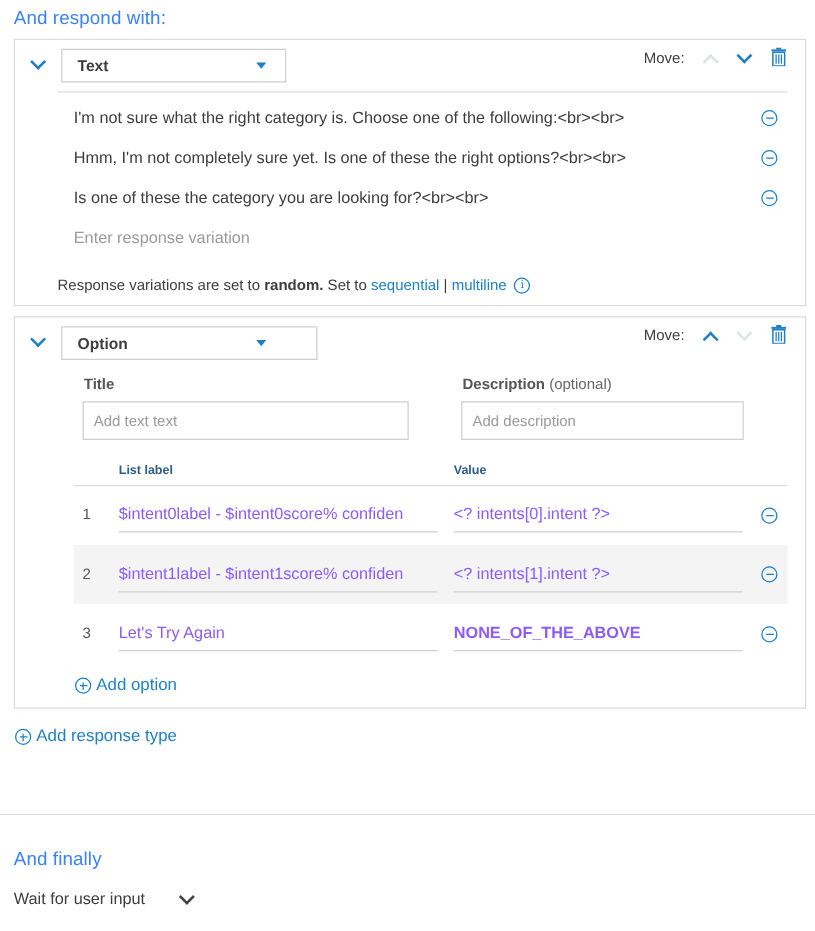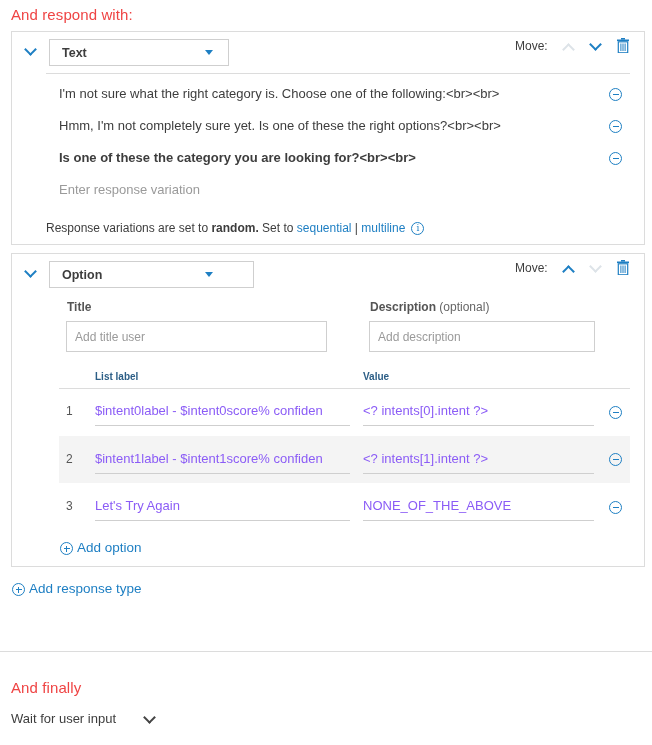--- a/index.html
+++ b/index.html
@@ -5,21 +5,21 @@
     * { box-sizing: border-box; margin: 0; padding: 0; }
     body {
       width: 652px; height: 745px; overflow: hidden;
       background: #ffffff;
       font-family: "DejaVu Sans", "Liberation Sans", sans-serif;
       color: #3d3d3d;
       position: relative;
     }
     .abs { position: absolute; }
     .section-heading {
-      font-size: 15px; color: #ef4444; font-weight: 300;
+      font-size: 15px; color: #3b82f6; font-weight: 300;
       font-family: "Liberation Sans", sans-serif;
       letter-spacing: 0.1px;
     }
     .card {
       position: absolute; border: 1px solid #dcdcdc; background: #fff;
     }
     .chev {
       position: absolute; width: 9px; height: 9px;
       border-right: 2px solid #1e7fc3; border-bottom: 2px solid #1e7fc3;
     }
@@ -140,21 +140,21 @@
 </svg>
 
 <div class="hr" style="left:46px; top:73px; width:584px;"></div>
 
 <div class="variation" style="left:59px; top:86px;">I'm not sure what the right category is. Choose one of the following:&lt;br&gt;&lt;br&gt;</div>
 <div class="minus-circle" style="left:609px; top:88px;"></div>
 
 <div class="variation" style="left:59px; top:118px;">Hmm, I'm not completely sure yet. Is one of these the right options?&lt;br&gt;&lt;br&gt;</div>
 <div class="minus-circle" style="left:609px; top:120px;"></div>
 
-<div class="variation" style="left:59px; top:150px;font-weight:bold;">Is one of these the category you are looking for?&lt;br&gt;&lt;br&gt;</div>
+<div class="variation" style="left:59px; top:150px;">Is one of these the category you are looking for?&lt;br&gt;&lt;br&gt;</div>
 <div class="minus-circle" style="left:609px; top:152px;"></div>
 
 <div class="variation placeholder" style="left:59px; top:182px;">Enter response variation</div>
 
 <div class="footer-note" style="left:46px; top:221px;">
   <span>Response variations are set to </span><b>random.</b><span> Set to </span><span class="link">sequential</span><span> | </span><span class="link">multiline</span><span class="info-icon">i</span>
 </div>
 
 <div class="card" style="left:11px; top:253px; width:634px; height:314px;"></div>
 
@@ -172,21 +172,21 @@
   <rect x="0" y="1.5" width="12" height="1.6" fill="#1e7fc3"></rect>
   <rect x="4" y="0" width="4" height="1.6" fill="#1e7fc3"></rect>
   <rect x="1.3" y="3.8" width="9.4" height="11" fill="none" stroke="#1e7fc3" stroke-width="1.2"></rect>
   <rect x="3.4" y="5.5" width="1" height="7.5" fill="#1e7fc3"></rect>
   <rect x="5.5" y="5.5" width="1" height="7.5" fill="#1e7fc3"></rect>
   <rect x="7.6" y="5.5" width="1" height="7.5" fill="#1e7fc3"></rect>
 </svg>
 
 <div class="field-label" style="left:67px; top:300px;">Title</div>
 <div class="text-input" style="left:66px; top:321px; width:261px;">
-  <span>Add title user</span>
+  <span>Add text text</span>
 </div>
 
 <div class="field-label" style="left:370px; top:300px;">
   <span>Description</span><span class="opt"> (optional)</span>
 </div>
 <div class="text-input" style="left:369px; top:321px; width:226px;">
   <span>Add description</span>
 </div>
 
 <div class="col-header" style="left:95px; top:371px;">List label</div>
@@ -199,21 +199,21 @@
 <div class="minus-circle" style="left:609px; top:406px;"></div>
 
 <div class="row-bg" style="left:59px; top:436px; width:571px; height:47px;"></div>
 <div class="row-num" style="left:66px; top:452px;">2</div>
 <div class="underline-input" style="left:95px; top:448px; width:255px;">$intent1label - $intent1score% confiden</div>
 <div class="underline-input" style="left:363px; top:448px; width:231px;">&lt;? intents[1].intent ?&gt;</div>
 <div class="minus-circle" style="left:609px; top:453px;"></div>
 
 <div class="row-num" style="left:66px; top:499px;">3</div>
 <div class="underline-input" style="left:95px; top:495px; width:255px;">Let's Try Again</div>
-<div class="underline-input" style="left:363px; top:495px; width:231px;">NONE_OF_THE_ABOVE</div>
+<div class="underline-input" style="left:363px; top:495px; width:231px;font-weight:bold;">NONE_OF_THE_ABOVE</div>
 <div class="minus-circle" style="left:609px; top:501px;"></div>
 
 <div class="plus-circle" style="left:60px; top:542px;"></div>
 <div class="add-link" style="left:77px; top:540px;">Add option</div>
 
 <div class="plus-circle" style="left:12px; top:583px;"></div>
 <div class="add-link" style="left:29px; top:581px;">Add response type</div>
 
 <div class="hr" style="left:0; top:651px; width:652px;"></div>
 

